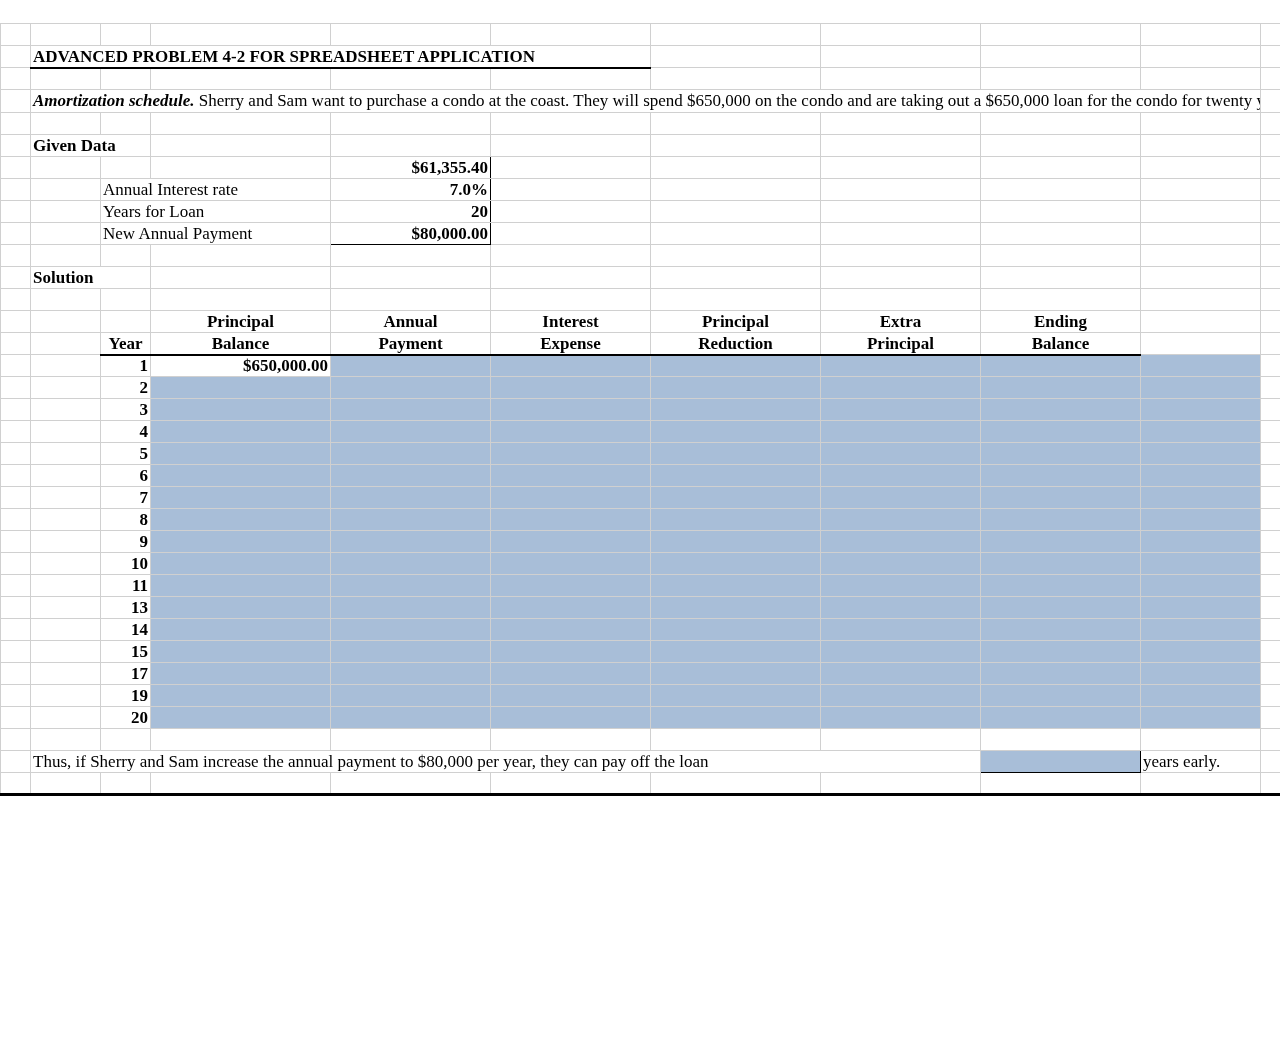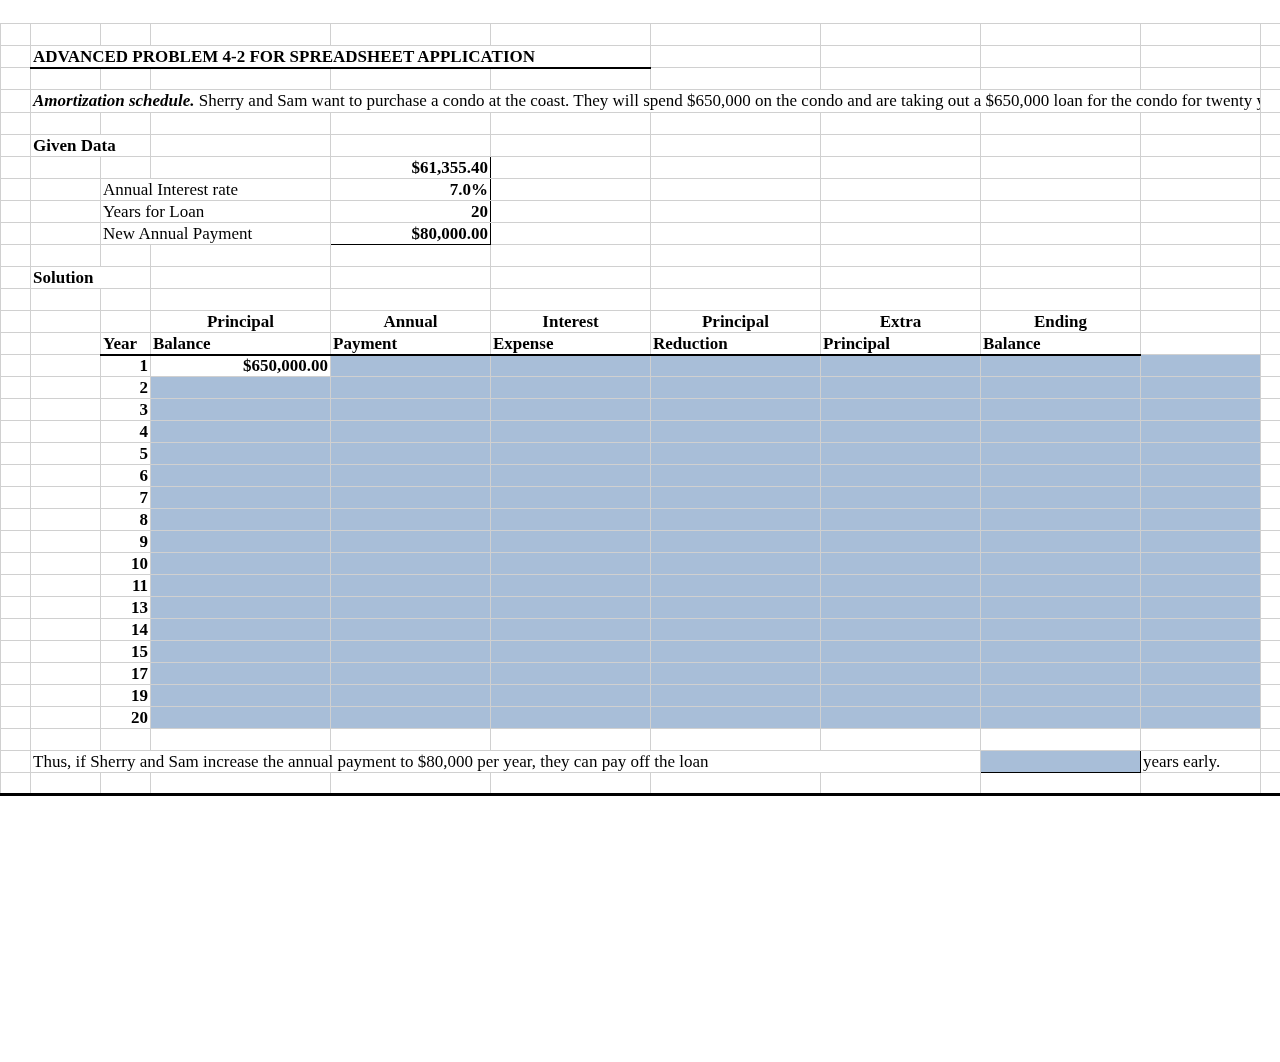--- a/index.html
+++ b/index.html
@@ -20,21 +20,21 @@
   col.cK{width:20px;}
   .bold{font-weight:bold;}
   .ital{font-style:italic;}
   .r{text-align:right;font-weight:bold;}
   .c{text-align:center;}
   td.box-t{border-top:1.5px solid #000 !important;}
   td.box-b{border-bottom:1.5px solid #000 !important;}
   td.box-l{border-left:1.5px solid #000 !important;}
   td.box-r{border-right:1.5px solid #000 !important;}
   
-  td.hdr{border-bottom:2px solid #000 !important;font-weight:bold;text-align:left;}
+  td.hdr{border-bottom:2px solid #000 !important;font-weight:bold;text-align:center;}
   
   td.mask{background:#a8bed8;}
   
   td.ansbox{border:1.5px solid #000 !important;background:#a8bed8;}
   
   td.title{font-weight:bold;font-size:18px;border-bottom:2px solid #000 !important;}
   .wrap{white-space:normal;line-height:1.3;}
   td.tall{height:auto;padding-top:6px;padding-bottom:6px;vertical-align:top;}
 </style>
 </head>

